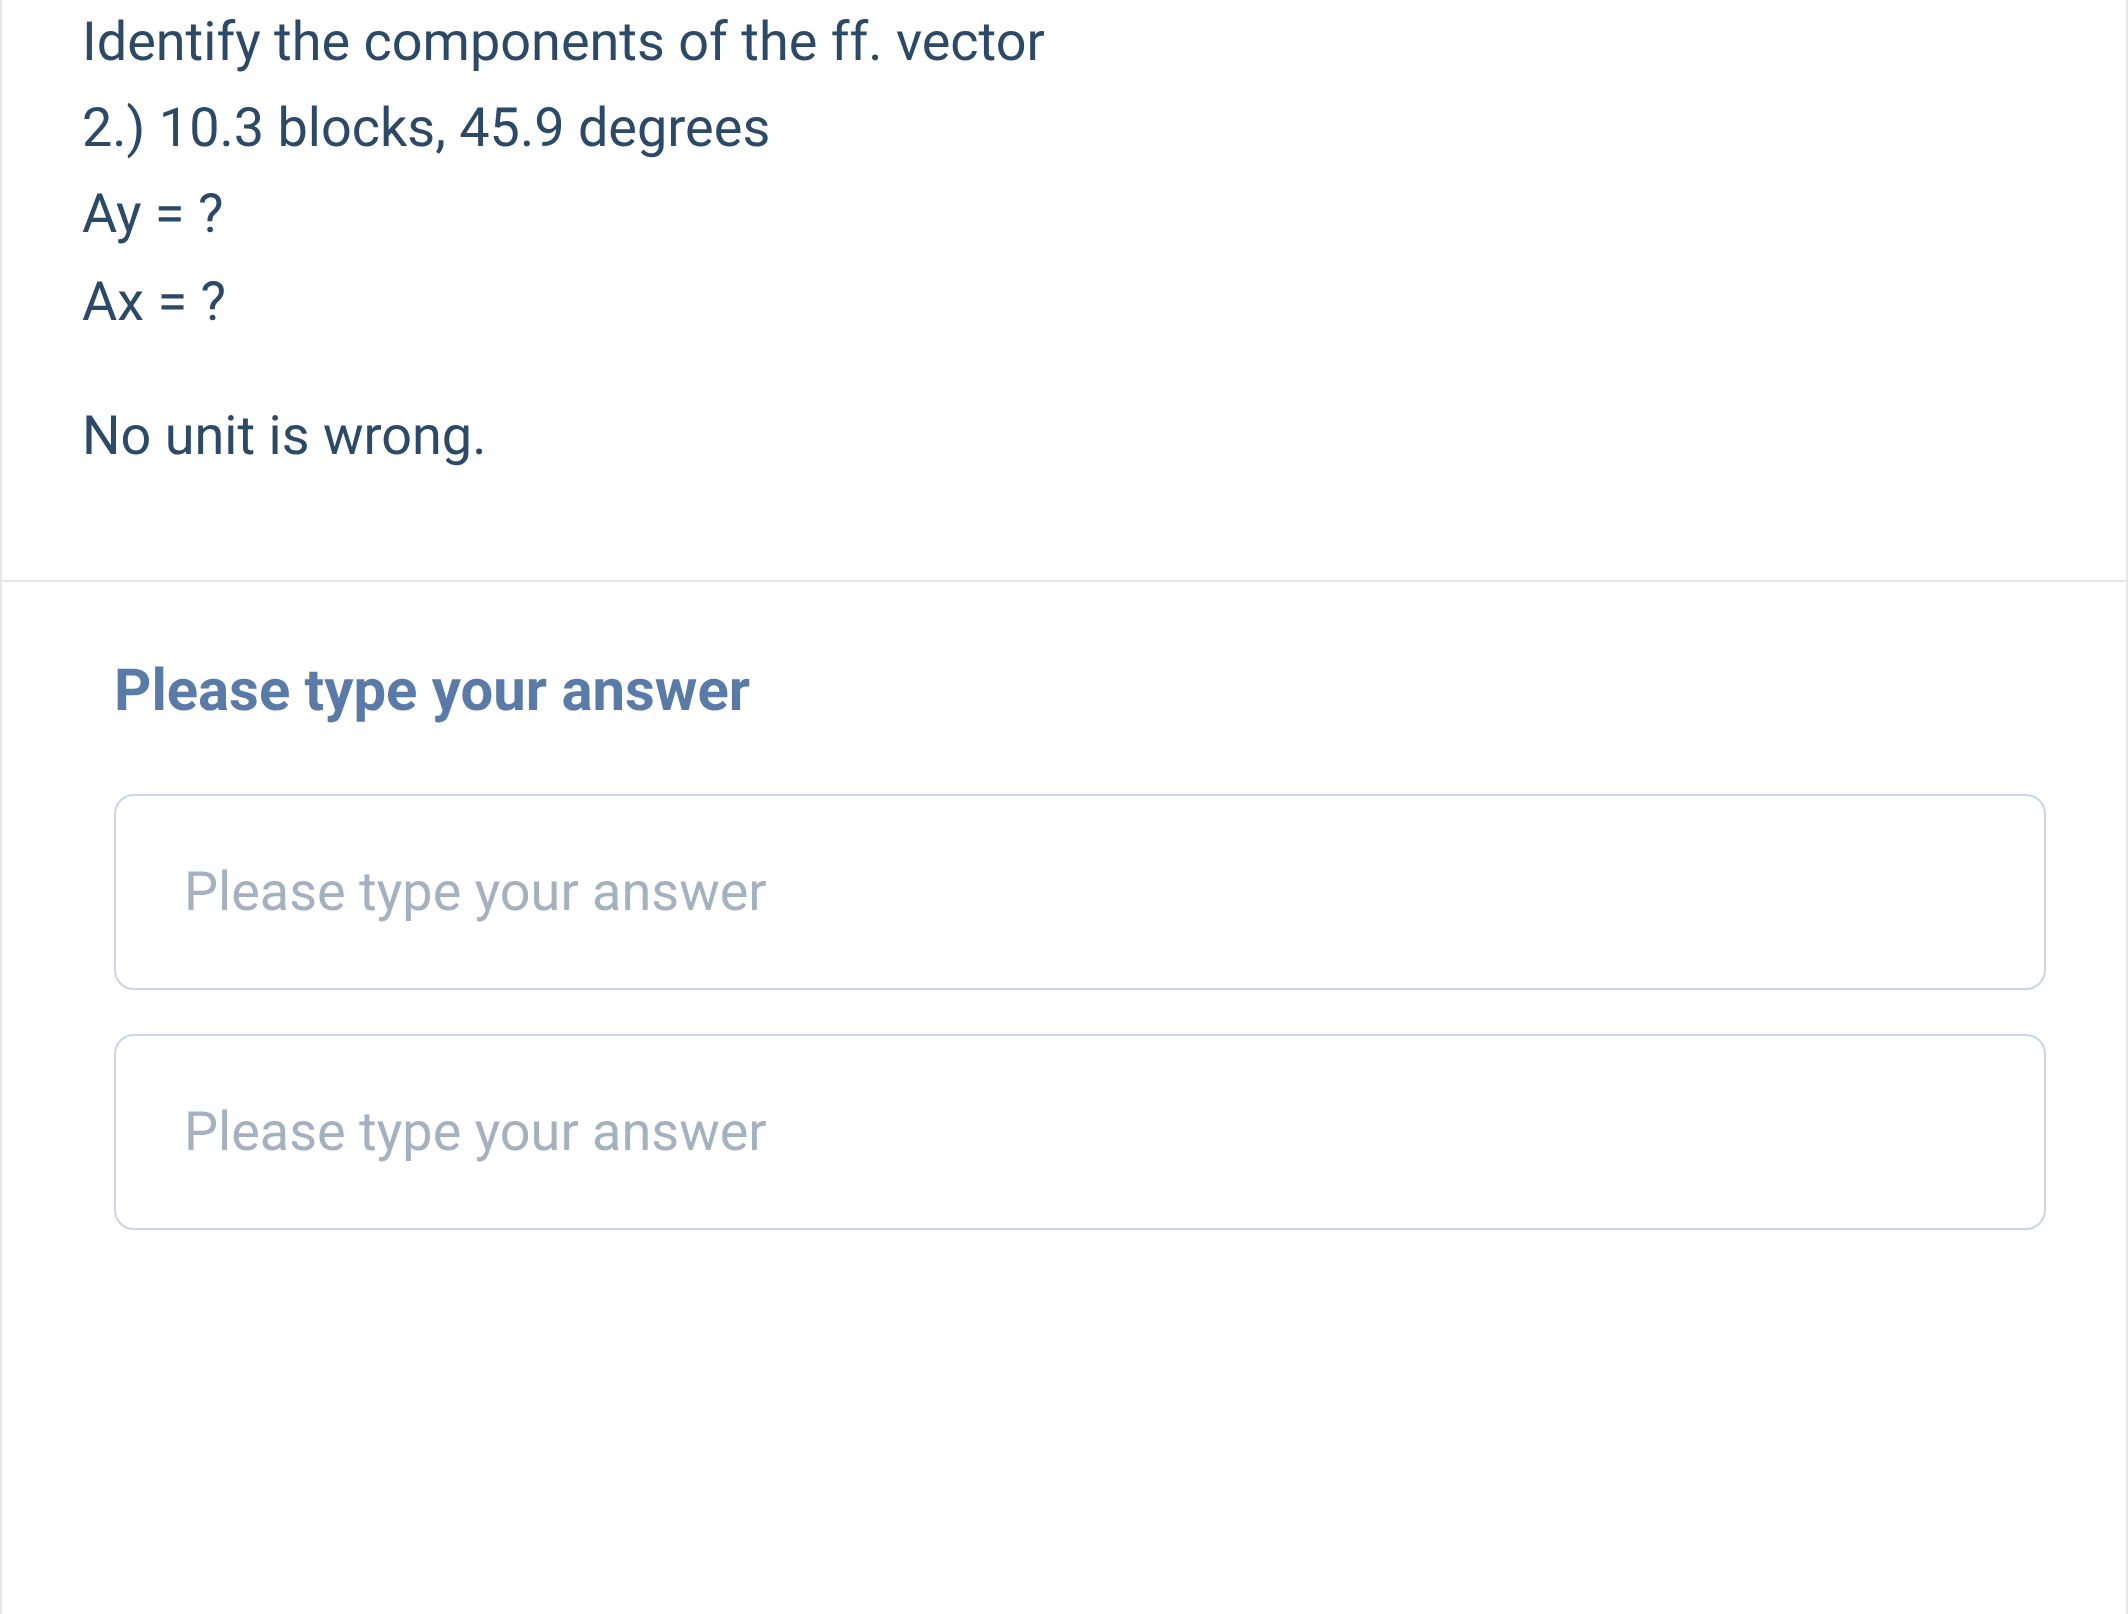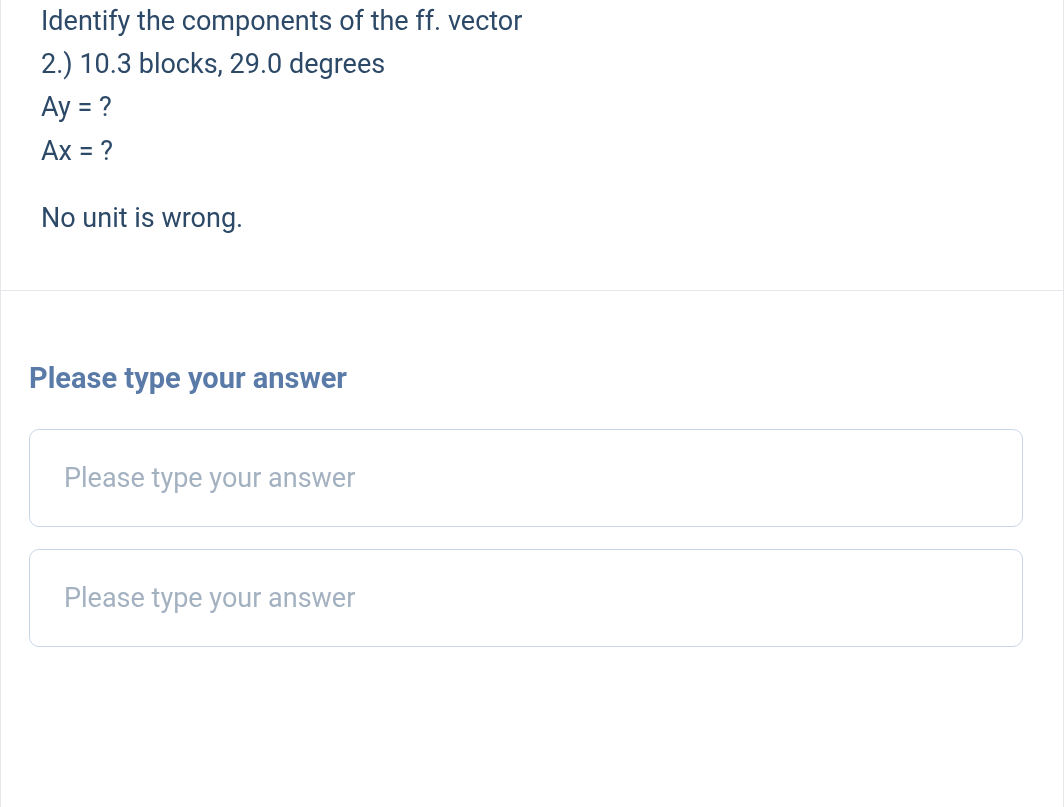--- a/index.html
+++ b/index.html
@@ -1,19 +1,18 @@
 <!DOCTYPE html>
 <html><head>
   <meta charset="utf-8">
   <style>
     * {
       margin: 0;
       padding: 0;
       box-sizing: border-box;
-      gap: 32px;
     }
     body {
       font-family: -apple-system, BlinkMacSystemFont, "Segoe UI", Roboto, "Helvetica Neue", Arial, sans-serif;
       background: #ffffff;
       width: 1064px;
       height: 807px;
     }
     .container {
       border-left: 1px solid #e5e7eb;
       border-right: 1px solid #e5e7eb;
@@ -32,21 +31,21 @@
       font-weight: 400;
     }
     .note-line {
       color: #2d4968;
       font-size: 27px;
       line-height: 1.6;
       font-weight: 400;
       margin-top: 24px;
     }
     .answer-section {
-      padding: 38px 40px 40px 28px;
+      padding: 38px 40px 40px 56px;
     }
     .answer-heading {
       color: #5a7ba8;
       font-size: 29px;
       font-weight: 700;
       margin-bottom: 34px;
     }
     .answer-input {
       width: 100%;
       padding: 32px 34px;
@@ -61,21 +60,21 @@
     .answer-input::placeholder {
       color: #a3b1c0;
     }
   </style>
 </head>
 <body>
 
 <div class="container">
   <div class="question-section">
     <div class="question-line">Identify the components of the ff. vector</div>
-    <div class="question-line">2.) 10.3 blocks, 29.0 degrees</div>
+    <div class="question-line">2.) 10.3 blocks, 45.9 degrees</div>
     <div class="question-line">Ay = ?</div>
     <div class="question-line">Ax = ?</div>
     <div class="note-line">No unit is wrong.</div>
   </div>
   <div class="answer-section">
     <div class="answer-heading">Please type your answer</div>
     <input type="text" class="answer-input" placeholder="Please type your answer" style="">
     <input type="text" class="answer-input" placeholder="Please type your answer" style="">
   </div>
 </div>

